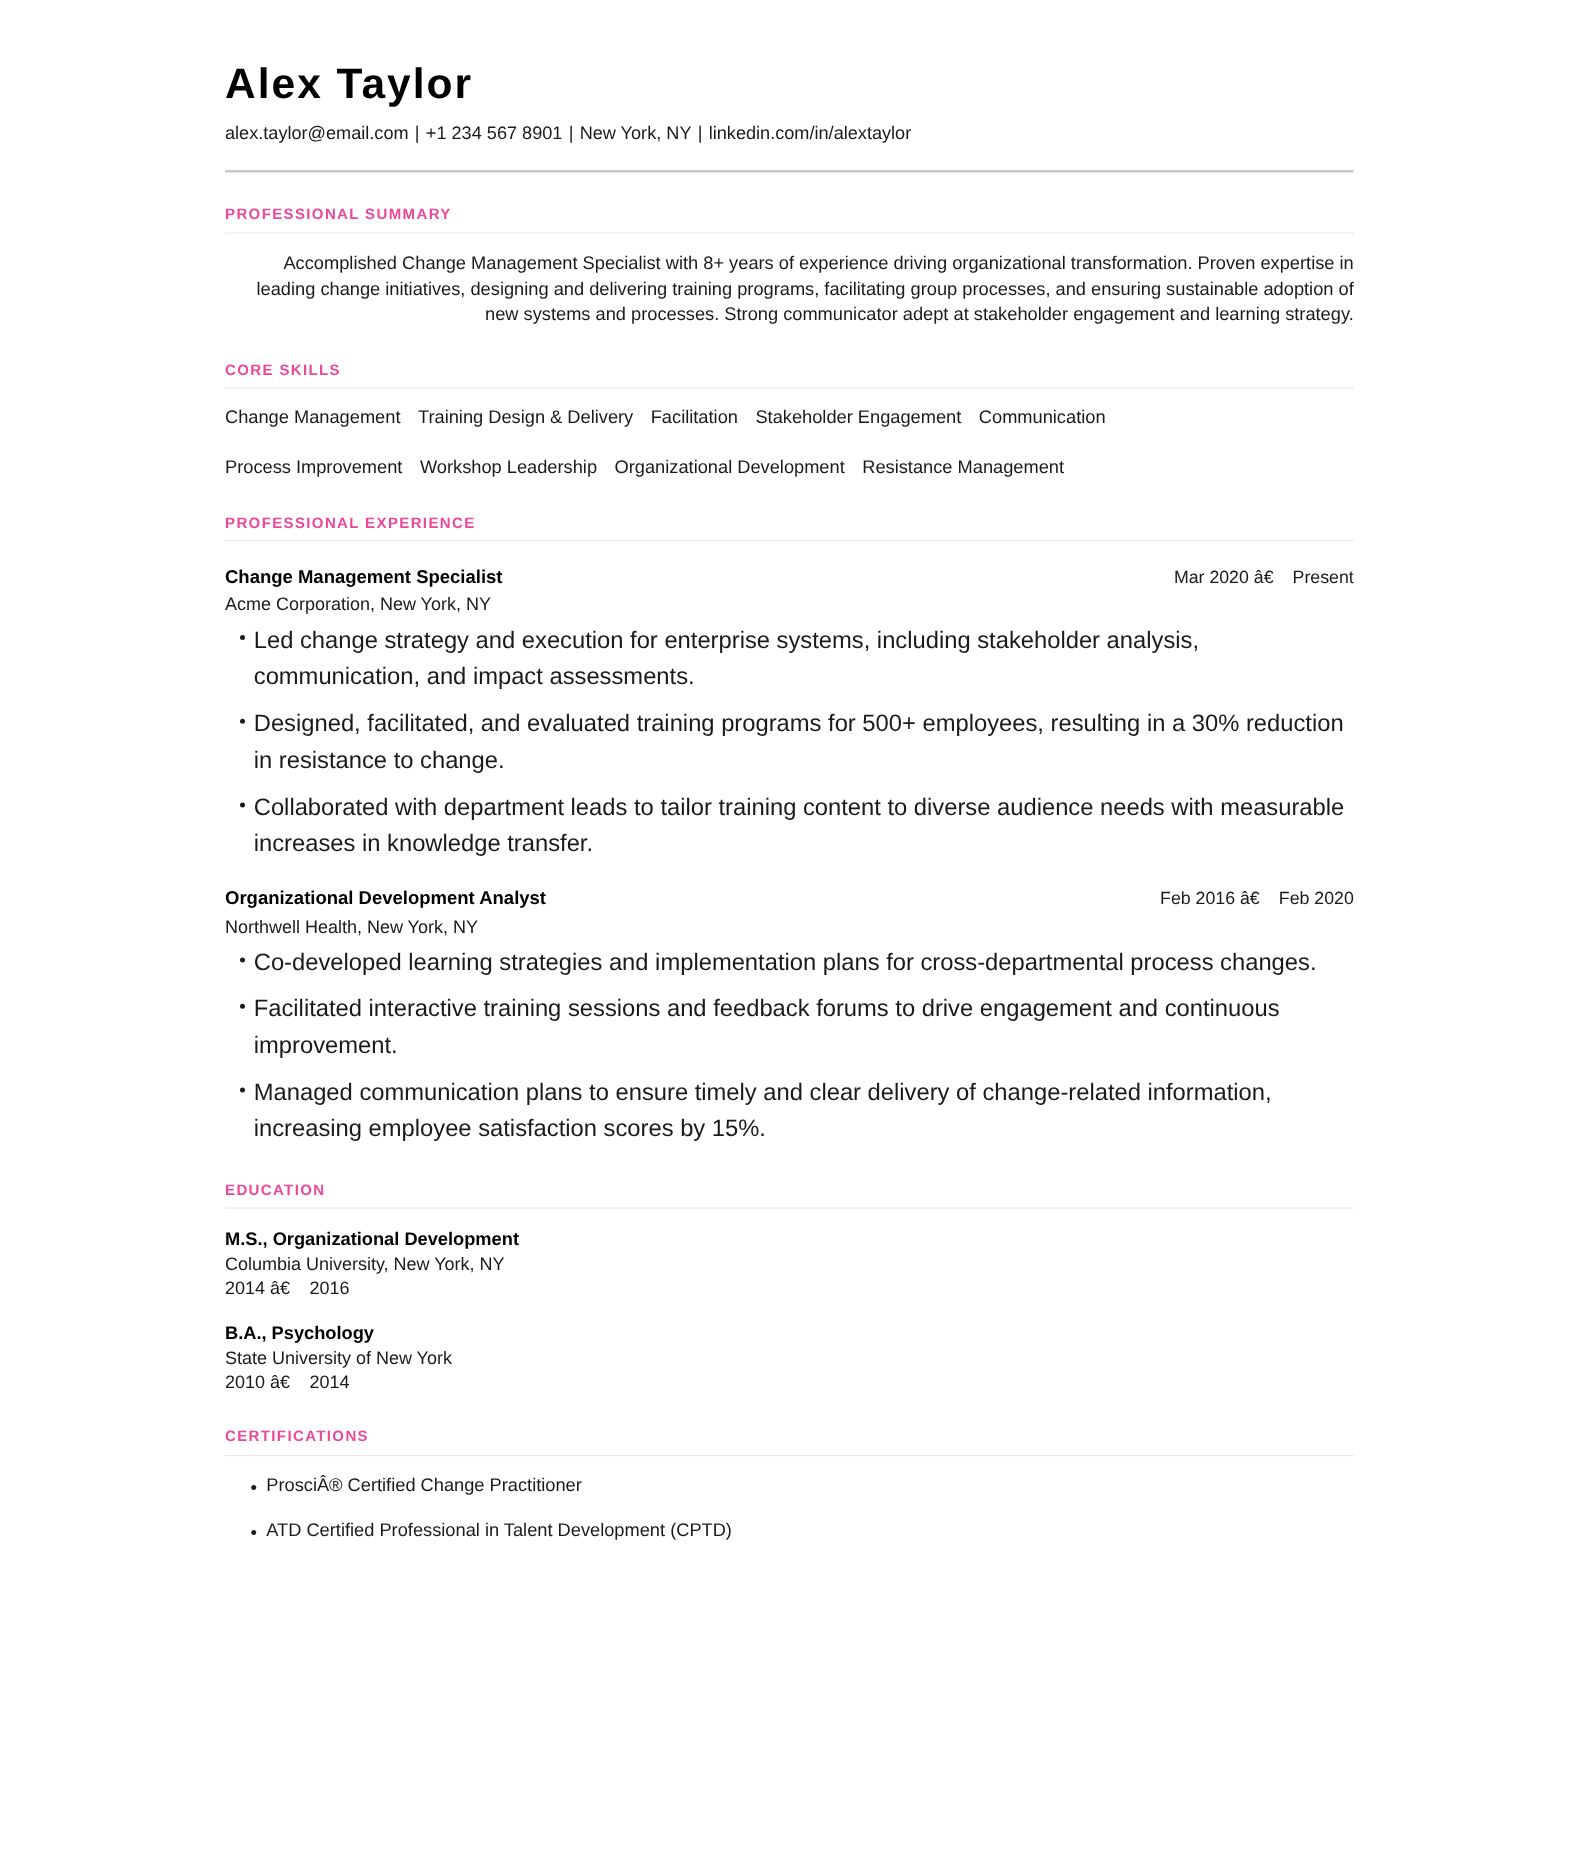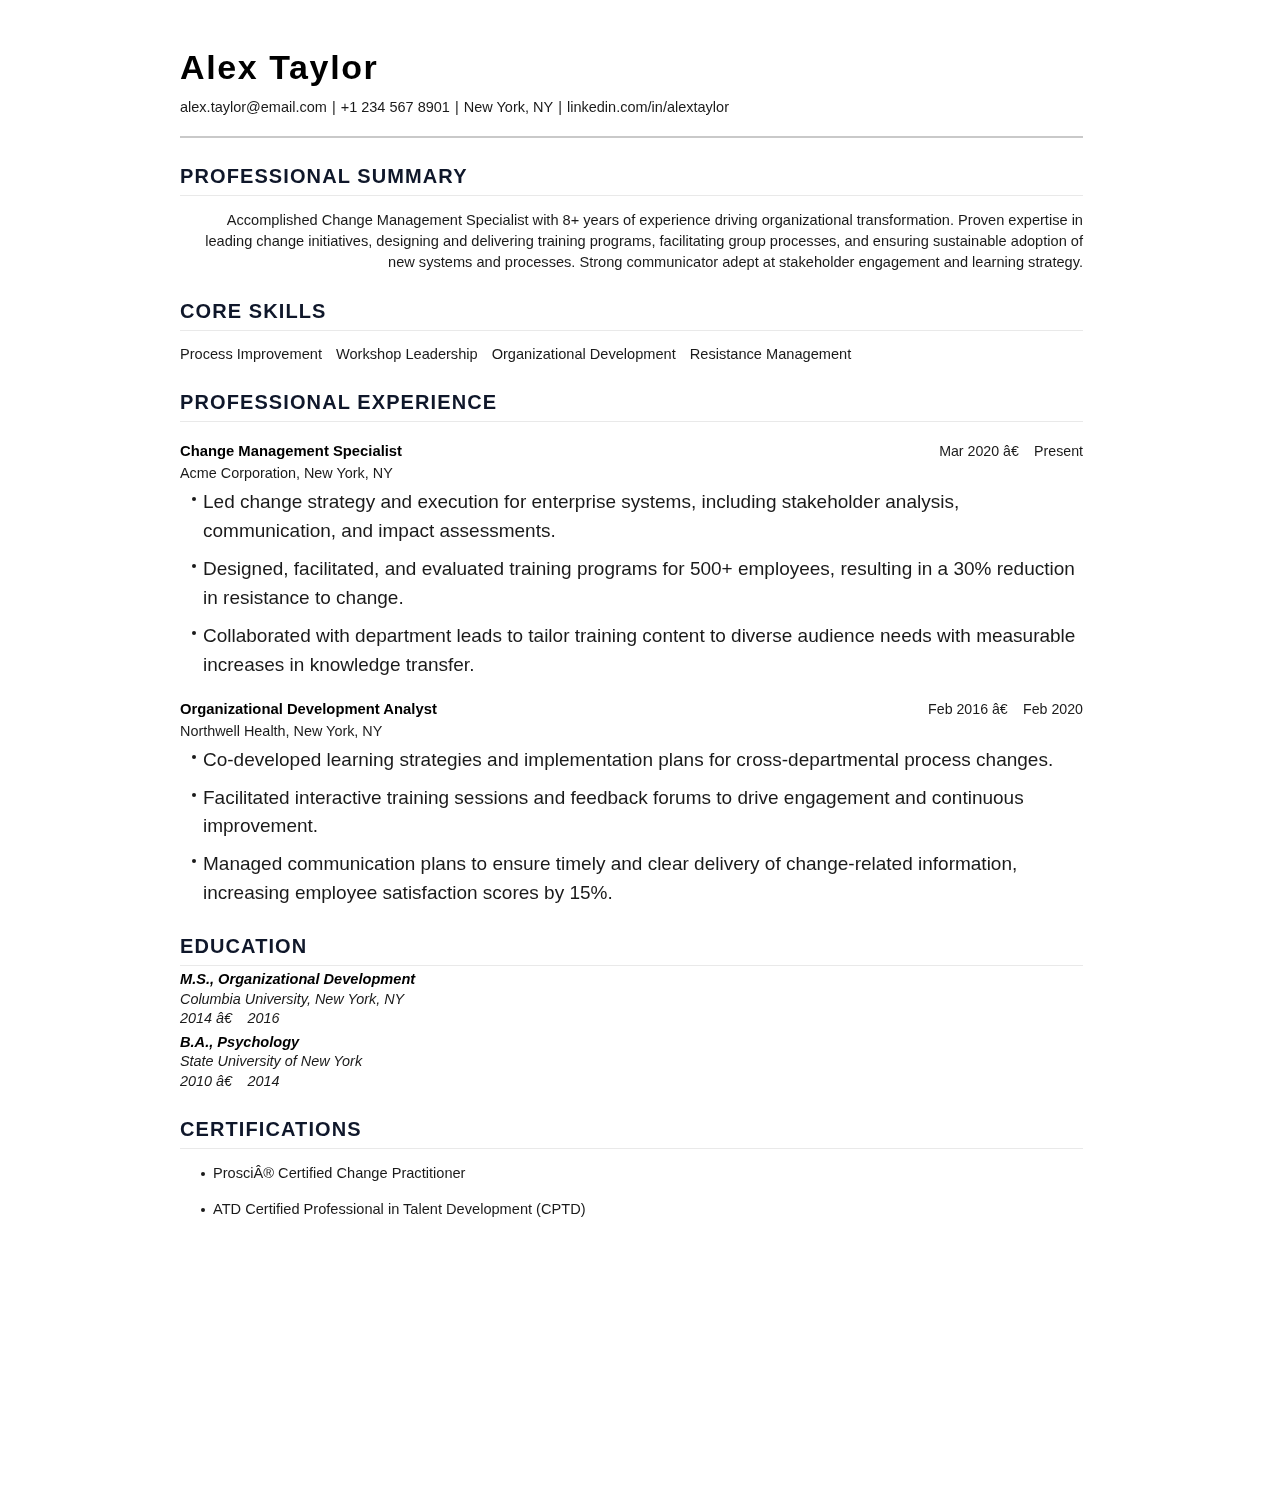--- a/index.html
+++ b/index.html
@@ -54,25 +54,25 @@
     border-top: 2px solid #c9c9c9;
     margin: 19px 0 0 0;
     width: 903px;
   }
 
   
   .section {
     margin-top: 26px;
   }
   .section-title {
-    font-size: 20px;
+    font-size: 12px;
     font-weight: bold;
     letter-spacing: 1.1px;
     text-transform: uppercase;
-    color: #0f172a;
+    color: #ec4899;
     margin: 0;
     line-height: 1.2;
   }
   .section-rule {
     border: 0;
     border-top: 1px solid #e9e9e9;
     margin: 7px 0 0 0;
     width: 903px;
   }
 
@@ -152,22 +152,21 @@
     left: 12px;
     top: 9px;
     width: 4px;
     height: 4px;
     border-radius: 50%;
     background: #1a1a1a;
   }
 
   
   .edu-entry {
-    margin-top: 4px;
-    font-style: italic;
+    margin-top: 16px;
   }
   .edu-entry:first-child { margin-top: 14px; }
   .edu-degree {
     font-size: 14.6px;
     font-weight: bold;
     color: #000000;
     line-height: 1.35;
   }
   .edu-school {
     font-size: 14.4px;
@@ -223,20 +222,27 @@
     <div class="section">
       <h2 class="section-title">PROFESSIONAL SUMMARY</h2>
       <hr class="section-rule">
       <p class="summary-text">Accomplished Change Management Specialist with 8+ years of experience driving organizational transformation. Proven expertise in leading change initiatives, designing and delivering training programs, facilitating group processes, and ensuring sustainable adoption of new systems and processes. Strong communicator adept at stakeholder engagement and learning strategy.</p>
     </div>
 
     <div class="section">
       <h2 class="section-title">CORE SKILLS</h2>
       <hr class="section-rule">
       <div class="skills-rows">
+        <div class="skills-row">
+          <span class="skill">Change Management</span>
+          <span class="skill">Training Design &amp; Delivery</span>
+          <span class="skill">Facilitation</span>
+          <span class="skill">Stakeholder Engagement</span>
+          <span class="skill">Communication</span>
+        </div>
         <div class="skills-row">
           <span class="skill">Process Improvement</span>
           <span class="skill">Workshop Leadership</span>
           <span class="skill">Organizational Development</span>
           <span class="skill">Resistance Management</span>
         </div>
       </div>
     </div>
 
     <div class="section">

